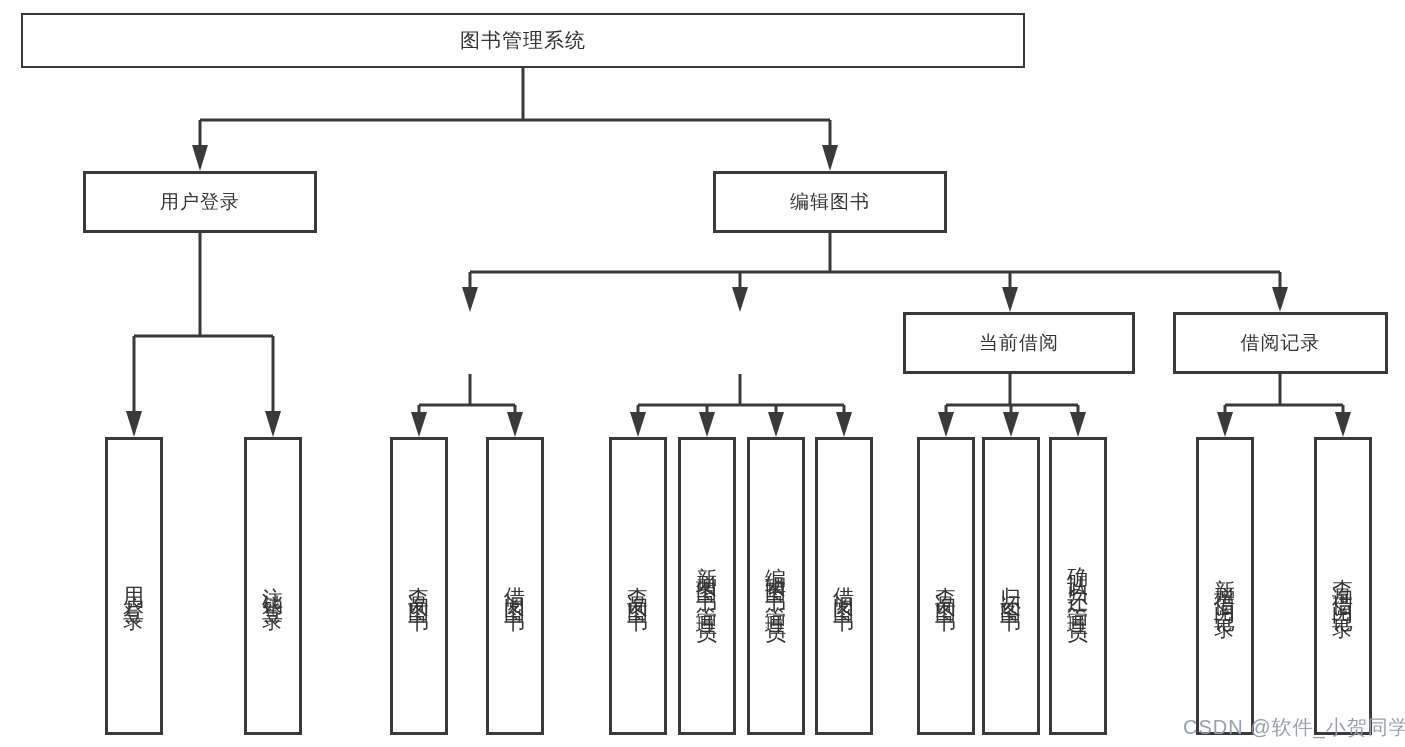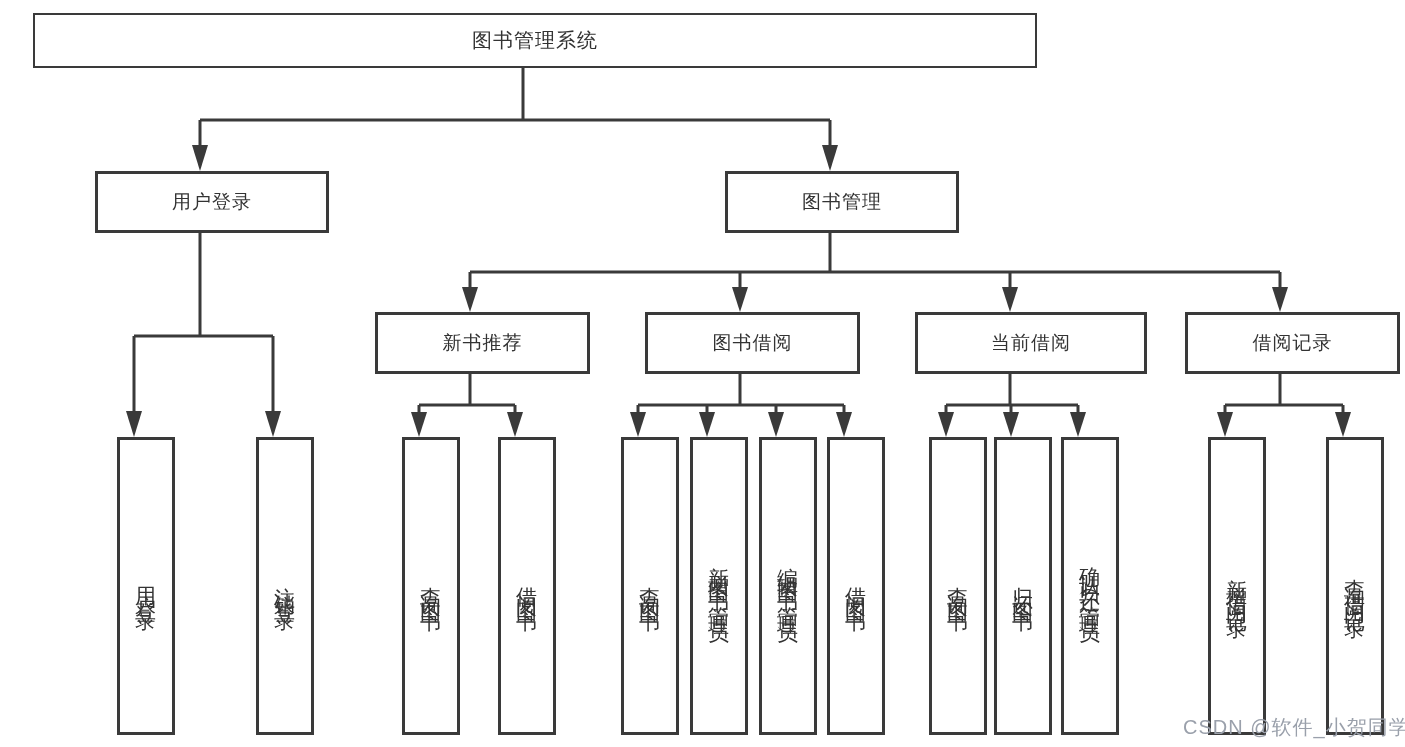--- a/index.html
+++ b/index.html
@@ -30,21 +30,20 @@
   .node {
     position: absolute;
     background: var(--box-bg, #ffffff);
     border: 3px solid var(--line, #3a3a3a);
     display: flex;
     align-items: center;
     justify-content: center;
     font-size: 19px;
     letter-spacing: 1px;
     text-align: center;
-    margin-left: 12px;
   }
   .node.root { border-width: 2px; font-size: 20px; }
   .node.leaf { font-size: 21px; }
   .vtext {
     writing-mode: vertical-rl;
     text-orientation: mixed;
     font-size: 21px;
     letter-spacing: 8px;
     line-height: 1.2;
   }
@@ -99,24 +98,22 @@
       <polygon points="1003,412 1019,412 1011,437"></polygon>
       <polygon points="1070,412 1086,412 1078,437"></polygon>
       <polygon points="1217,412 1233,412 1225,437"></polygon>
       <polygon points="1335,412 1351,412 1343,437"></polygon>
     </g>
   </svg>
 
   <div class="node root" style="left:21px; top:13px; width:1004px; height:55px;">图书管理系统</div>
 
   <div class="node" style="left:83px; top:171px; width:234px; height:62px;">用户登录</div>
-  <div class="node" style="left:713px; top:171px; width:234px; height:62px;">图书管理</div>
+  <div class="node" style="left:713px; top:171px; width:234px; height:62px;">编辑图书</div>
 
-  <div class="node" style="left:363px; top:312px; width:215px; height:62px;">新书推荐</div>
-  <div class="node" style="left:633px; top:312px; width:215px; height:62px;">图书借阅</div>
   <div class="node" style="left:903px; top:312px; width:232px; height:62px;">当前借阅</div>
   <div class="node" style="left:1173px; top:312px; width:215px; height:62px;">借阅记录</div>
 
   <div class="node leaf" style="left:105px; top:437px; width:58px; height:298px;">
     <span class="vtext">用户登录</span>
   </div>
   <div class="node leaf" style="left:244px; top:437px; width:58px; height:298px;">
     <span class="vtext">注销登录</span>
   </div>
 

